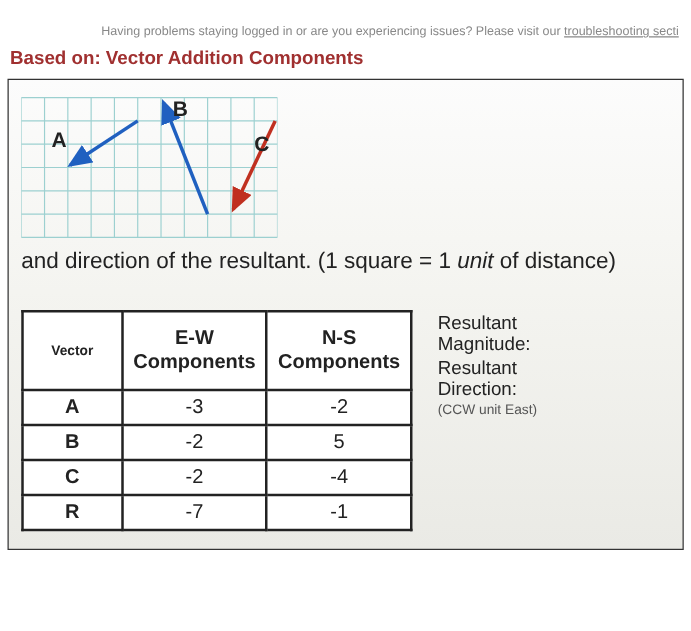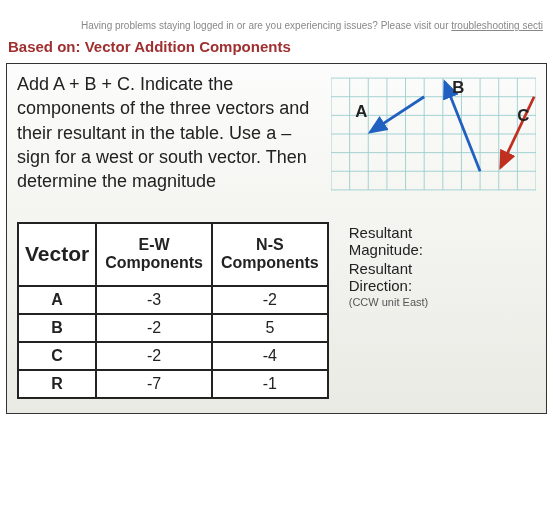--- a/index.html
+++ b/index.html
@@ -68,21 +68,21 @@
   background: #fff;
 }
 th, td {
   border: 2px solid #222;
   padding: 4px 8px;
   text-align: center;
   font-size: 16px;
   color: #222;
 }
 th { font-weight: bold; }
-th.vector-header { font-size: 21px; padding: 8px 6px; }
+th.vector-header { font-size: 11px; padding: 8px 22px; }
 th.component-header { font-size: 16px; line-height: 1.15; padding: 12px 8px; }
 td.vector-cell { font-weight: bold; padding: 4px 14px; }
 td.value-cell { min-width: 100px; }
 .results {
   font-size: 15px;
   color: #222;
   text-align: left;
   padding-top: 2px;
 }
 .results .label { font-weight: normal; margin-bottom: 2px; }
@@ -95,21 +95,20 @@
 
 <div class="top-notice">
   <span>Having problems staying logged in or are you experiencing issues? Please visit our </span><span class="link">troubleshooting secti</span>
 </div>
 
 <div class="based-on">Based on: Vector Addition Components</div>
 
 <div class="content-box">
 
   <div class="top-section">
-    <div class="instructions">Add A + B + C. Indicate the components of the three vectors and their resultant in the table. Use a – sign for a west or south vector. Then determine the magnitude</div>
     <div class="grid-wrap">
       <svg viewBox="0 0 220 120">
         <defs>
           <marker id="ah-blue" markerWidth="8" markerHeight="8" refX="6" refY="3" orient="auto">
             <path d="M0,0 L7,3 L0,6 Z" fill="#2060c0"></path>
           </marker>
           <marker id="ah-red" markerWidth="8" markerHeight="8" refX="6" refY="3" orient="auto">
             <path d="M0,0 L7,3 L0,6 Z" fill="#c03020"></path>
           </marker>
         </defs>
@@ -141,20 +140,23 @@
 
         <line x1="160" y1="100" x2="122" y2="4" stroke="#2060c0" stroke-width="3" marker-end="url(#ah-blue)"></line>
         <text x="130" y="16" font-size="18" font-weight="bold" fill="#222">B</text>
 
         <line x1="218" y1="20" x2="182" y2="96" stroke="#c03020" stroke-width="3" marker-end="url(#ah-red)"></line>
         <text x="200" y="46" font-size="18" font-weight="bold" fill="#222">C</text>
       </svg>
     </div>
   </div>
 
+  <div class="instruction-continue">
+    <span>and direction of the resultant. (1 square = 1 </span><span class="italic">unit</span><span> of distance)</span>
+  </div>
 
   <div class="bottom-section">
     <table>
       <tbody>
           <tr>
         <th class="vector-header" rowspan="1">Vector</th>
         <th class="component-header">E-W<br>Components</th>
         <th class="component-header">N-S<br>Components</th>
       </tr>
       <tr>

